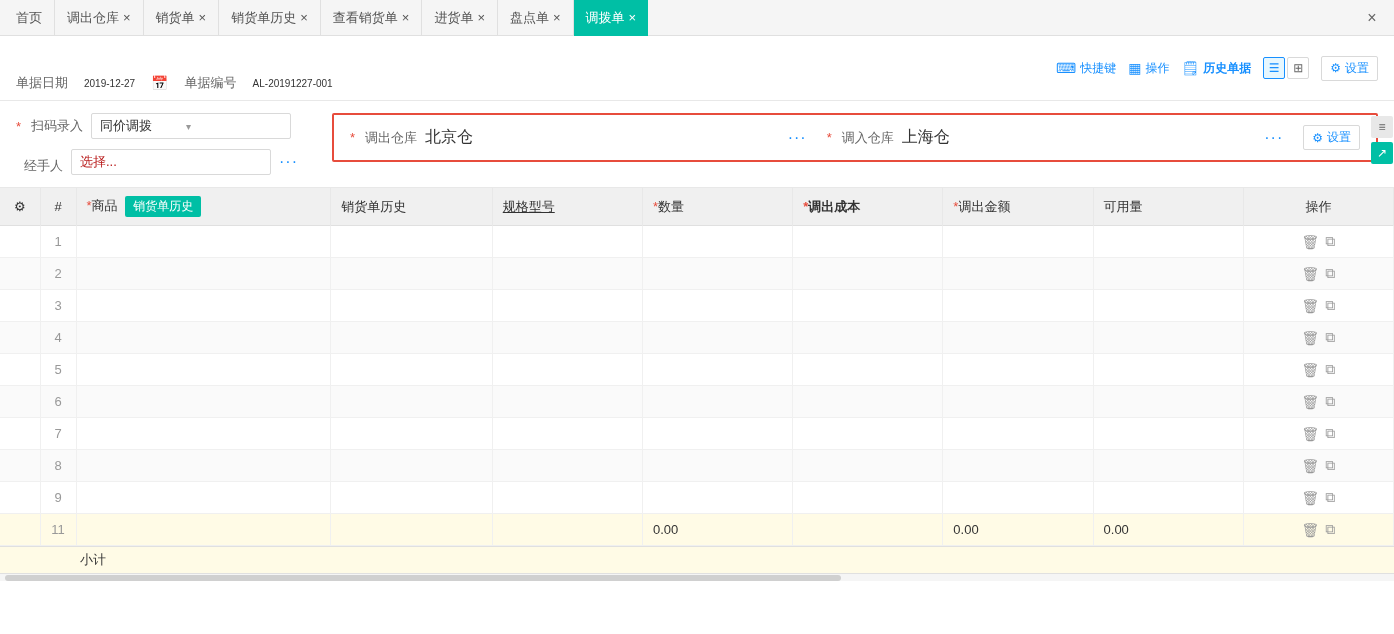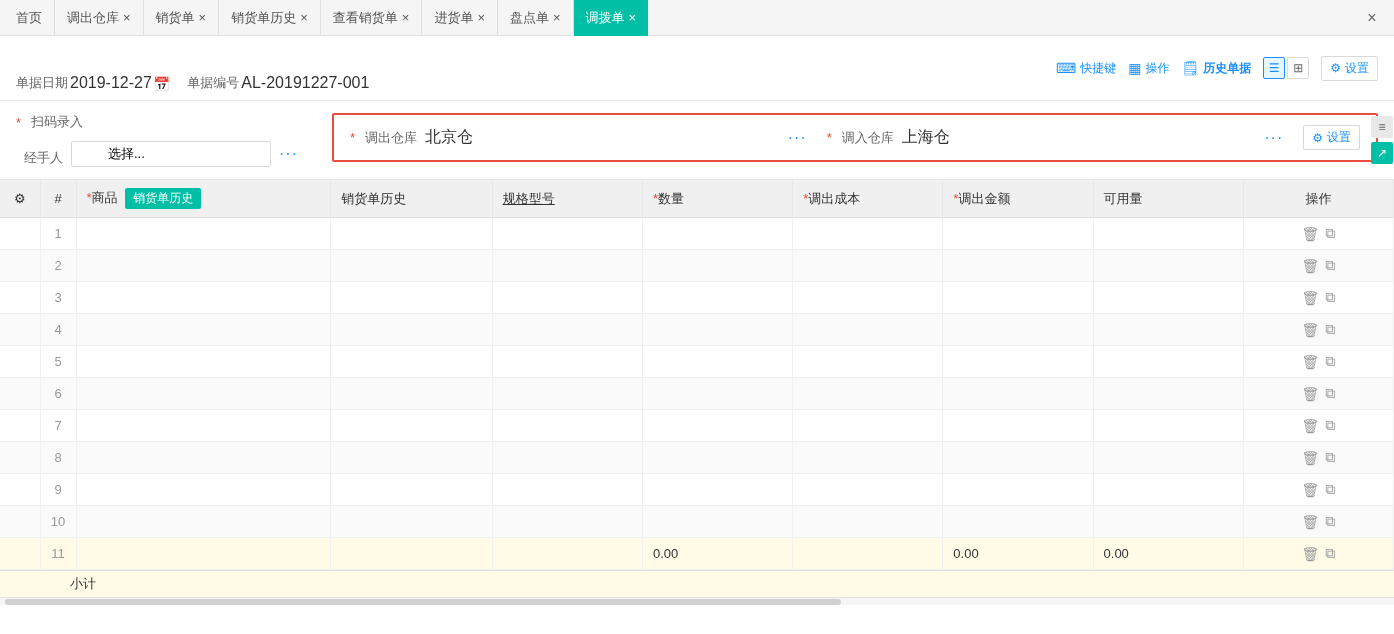--- a/index.html
+++ b/index.html
@@ -40,24 +40,24 @@
     }
 
     
     .header-bar {
       display: flex; align-items: center;
       padding: 8px 16px;
       border-bottom: 1px solid #e8e8e8;
       gap: 16px;
     }
     .header-field {
-      display: flex; align-items: flex-end; gap: 2px; margin-top: 30px;
+      display: flex; align-items: center; gap: 16px; margin-top: 30px;
     }
     .header-label { color: #666; font-size: 13px; }
-    .header-value { color: #333; font-size: 16px; }
+    .header-value { color: #333; font-size: 10px; }
     .calendar-icon { color: #1890ff; font-size: 14px; cursor: pointer; }
     .header-spacer { flex: 1; }
     .header-actions {
       display: flex; align-items: center; gap: 12px;
     }
     .header-action-item {
       display: flex; align-items: center; gap: 4px;
       color: #666; font-size: 12px; cursor: pointer;
     }
     .btn-settings {
@@ -114,21 +114,21 @@
       cursor: pointer;
     }
     .warehouse-section {
       display: flex; align-items: center; gap: 20px;
       flex: 1;
     }
     .warehouse-field {
       display: flex; align-items: center; gap: 8px; flex: 1;
     }
     .warehouse-value { color: #333; font-size: 16px; }
-    .person-placeholder { color: #000000; font-size: 13px; margin-left: 28px; }
+    .person-placeholder { color: #b91c1c; font-size: 13px; }
 
     
     .table-container {
       flex: 1;
       overflow-y: auto;
     }
     table {
       width: 100%;
       border-collapse: collapse;
       font-size: 13px;
@@ -291,20 +291,24 @@
       </div>
     </div>
   </div>
 
   <div class="form-section">
 
     <div class="form-left">
       <div class="form-row">
         <span class="required-star">*</span>
         <span class="form-field-label">扫码录入</span>
+        <div class="form-select-wrapper">
+          <span class="form-select-value">同价调拨</span>
+          <span class="dropdown-arrow">▾</span>
+        </div>
       </div>
       <div class="form-row">
         <span class="form-field-label" style="margin-left:8px;margin-top:8px;">经手人</span>
         <div class="form-select-wrapper" style="min-width:200px;">
           <span class="person-placeholder">选择...</span>
         </div>
         <span class="more-dots">···</span>
       </div>
     </div>
 
@@ -342,21 +346,21 @@
           <th style="width:36px; text-align:center;">#</th>
           <th style="min-width:120px;">
             <span style="color:#e74c3c;">*</span><span>商品</span>
             <button class="scan-btn">销货单历史</button>
           </th>
           <th style="min-width:80px;">销货单历史</th>
           <th style="min-width:80px;text-decoration:underline;">规格型号</th>
           <th style="min-width:80px;">
             <span style="color:#e74c3c;">*</span><span>数量</span>
           </th>
-          <th style="min-width:80px;">
+          <th style="min-width:80px;font-weight:bold;">
             <span style="color:#e74c3c;">*</span><span>调出成本</span>
           </th>
           <th style="min-width:80px;">
             <span style="color:#e74c3c;">*</span><span>调出金额</span>
           </th>
           <th style="min-width:80px;">可用量</th>
           <th class="th-ops" style="min-width:80px; text-align:center;">操作</th>
         </tr>
       </thead>
       <tbody id="table-body">
@@ -493,37 +497,20 @@
       <td>
         <div class="ops-cell">
           <span class="icon-btn">🗑</span>
           <span class="icon-btn">⧉</span>
         </div>
       </td>
     </tr>
           <tr>
       <td></td>
       <td class="row-num">9</td>
-      <td style="cursor:text;"></td>
-      <td style="cursor:text;"></td>
-      <td style="cursor:text;"></td>
-      <td style="cursor:text;"></td>
-      <td style="cursor:text;"></td>
-      <td style="cursor:text;"></td>
-      <td style="cursor:text;"></td>
-      <td>
-        <div class="ops-cell">
-          <span class="icon-btn">🗑</span>
-          <span class="icon-btn">⧉</span>
-        </div>
-      </td>
-    </tr>
-          <tr>
-      <td></td>
-      <td class="row-num">10</td>
       <td style="cursor:text;"></td>
       <td style="cursor:text;"></td>
       <td style="cursor:text;"></td>
       <td style="cursor:text;"></td>
       <td style="cursor:text;"></td>
       <td style="cursor:text;"></td>
       <td style="cursor:text;"></td>
       <td>
         <div class="ops-cell">
           <span class="icon-btn">🗑</span>
@@ -544,21 +531,21 @@
           <td>
             <div class="ops-cell">
               <span class="icon-btn">🗑</span>
               <span class="icon-btn">⧉</span>
             </div>
           </td>
         </tr>
       </tbody>
     </table>
 
-    <div style="display:flex; background:#fffbe6; border-top:1px solid #e0e0e0; padding:4px 14px; font-size:13px;">
+    <div style="display:flex; background:#fffbe6; border-top:1px solid #e0e0e0; padding:4px 24px; font-size:13px;">
       <span style="margin-left:56px;">小计</span>
     </div>
 
     <div class="scrollbar-area">
       <div class="scrollbar-thumb"></div>
     </div>
   </div>
 
 </div>
 

